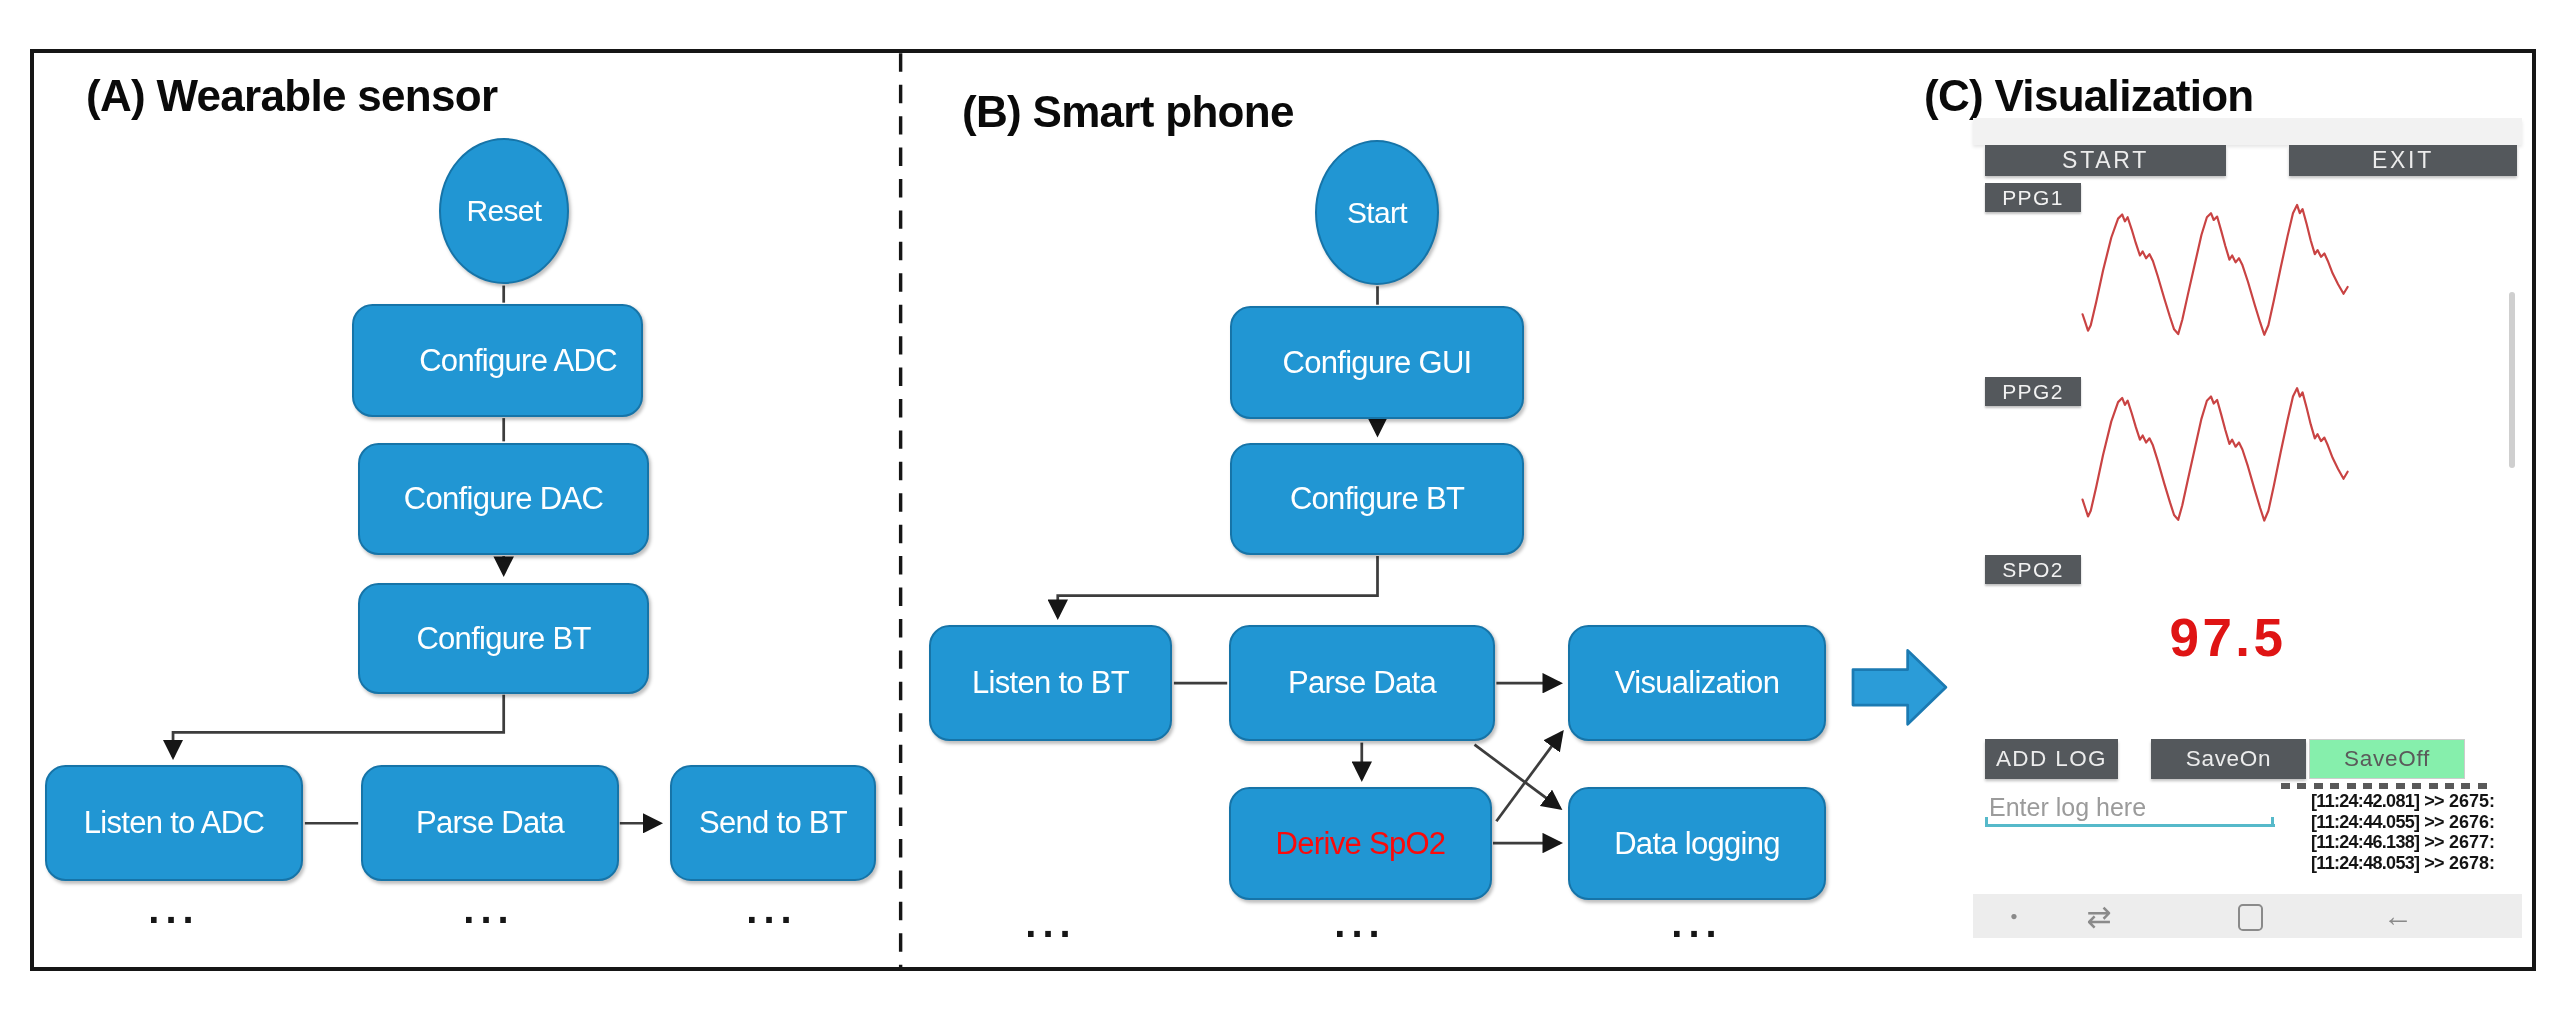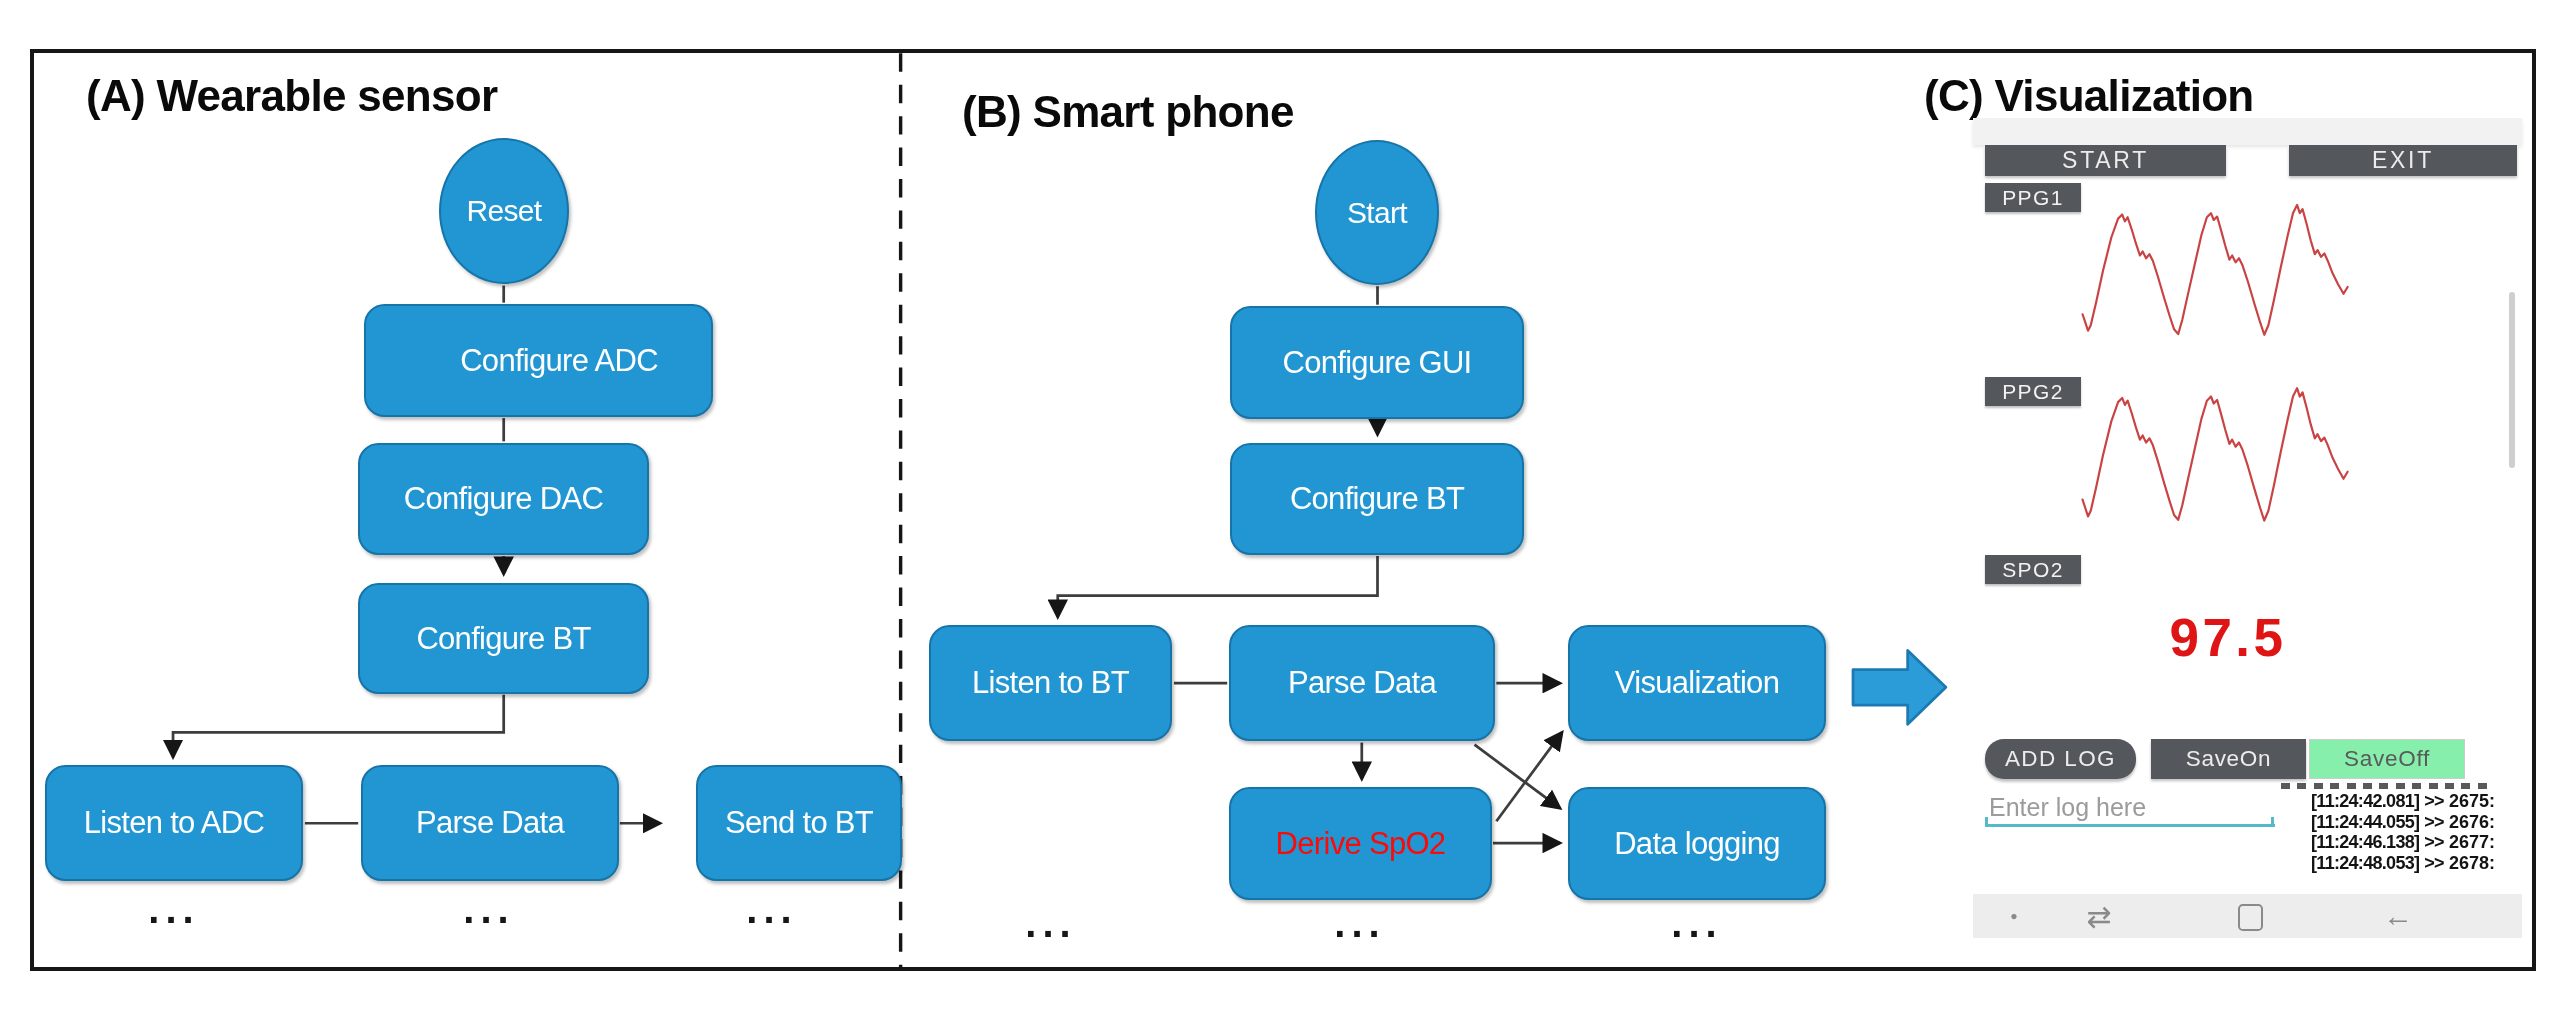--- a/index.html
+++ b/index.html
@@ -92,26 +92,26 @@
         <use href="#ppg"></use>
       </g>
     <g transform="translate(3044,560) scale(1,1.02)">
         <use href="#ppg"></use>
       </g>
   </svg>
 
   <div class="panel-title" style="left:86px;top:71px;">(A) Wearable sensor</div>
 
   <div class="fnode fellipse" style="left:439px;top:138px;width:130px;height:146px;font-size:30px;">Reset</div>
-  <div class="fnode" style="left:364px;top:304px;width:349px;height:113px;padding-left:41px;">Configure ADC</div>
+  <div class="fnode" style="left:352px;top:304px;width:291px;height:113px;padding-left:41px;">Configure ADC</div>
   <div class="fnode" style="left:358px;top:443px;width:291px;height:112px;">Configure DAC</div>
   <div class="fnode" style="left:358px;top:583px;width:291px;height:111px;">Configure BT</div>
   <div class="fnode" style="left:45px;top:765px;width:258px;height:116px;">Listen to ADC</div>
   <div class="fnode" style="left:361px;top:765px;width:258px;height:116px;">Parse Data</div>
-  <div class="fnode" style="left:696px;top:765px;width:206px;height:116px;">Send to BT</div>
+  <div class="fnode" style="left:670px;top:765px;width:206px;height:116px;border-radius:21px;">Send to BT</div>
 
   <div class="dots" style="left:126px;top:887px;">...</div>
   <div class="dots" style="left:441px;top:887px;">...</div>
   <div class="dots" style="left:724px;top:887px;">...</div>
 
   <div class="panel-title" style="left:962px;top:71px;margin-top:16px;">(B) Smart phone</div>
 
   <div class="fnode fellipse" style="left:1315px;top:140px;width:124px;height:145px;font-size:30px;">Start</div>
   <div class="fnode" style="left:1230px;top:306px;width:294px;height:113px;">Configure GUI</div>
   <div class="fnode" style="left:1230px;top:443px;width:294px;height:112px;">Configure BT</div>
@@ -133,21 +133,21 @@
   <div class="pbtn" style="left:2289px;top:145px;width:228px;height:31px;">EXIT</div>
 
   <div class="plabel" style="left:1985px;top:183px;width:96px;height:29px;">PPG1</div>
   <div class="plabel" style="left:1985px;top:377px;width:96px;height:29px;">PPG2</div>
   <div class="plabel" style="left:1985px;top:555px;width:96px;height:29px;">SPO2</div>
 
   <div class="spo2-value">97.5</div>
 
   <div class="scrollbar"></div>
 
-  <div class="pbtn" style="left:1985px;top:739px;width:151px;height:40px;font-size:22.5px;letter-spacing:1.4px;border-radius:19px;">ADD LOG</div>
+  <div class="pbtn" style="left:1985px;top:739px;width:133px;height:40px;font-size:22.5px;letter-spacing:1.4px;">ADD LOG</div>
   <div class="pbtn" style="left:2143px;top:739px;width:155px;height:40px;font-size:22.5px;letter-spacing:0.7px;margin-left:8px;">SaveOn</div>
   <div class="pbtn light" style="left:2309px;top:739px;width:156px;height:40px;font-size:22.5px;letter-spacing:0.7px;">SaveOff</div>
 
   <input class="log-input" placeholder="Enter log here" style="">
   <div class="underline"></div>
   <div class="underline-tick" style="left:1985px;"></div>
   <div class="underline-tick" style="left:2271px;"></div>
 
   <div class="log-clip"></div>
   <div class="loglist">

